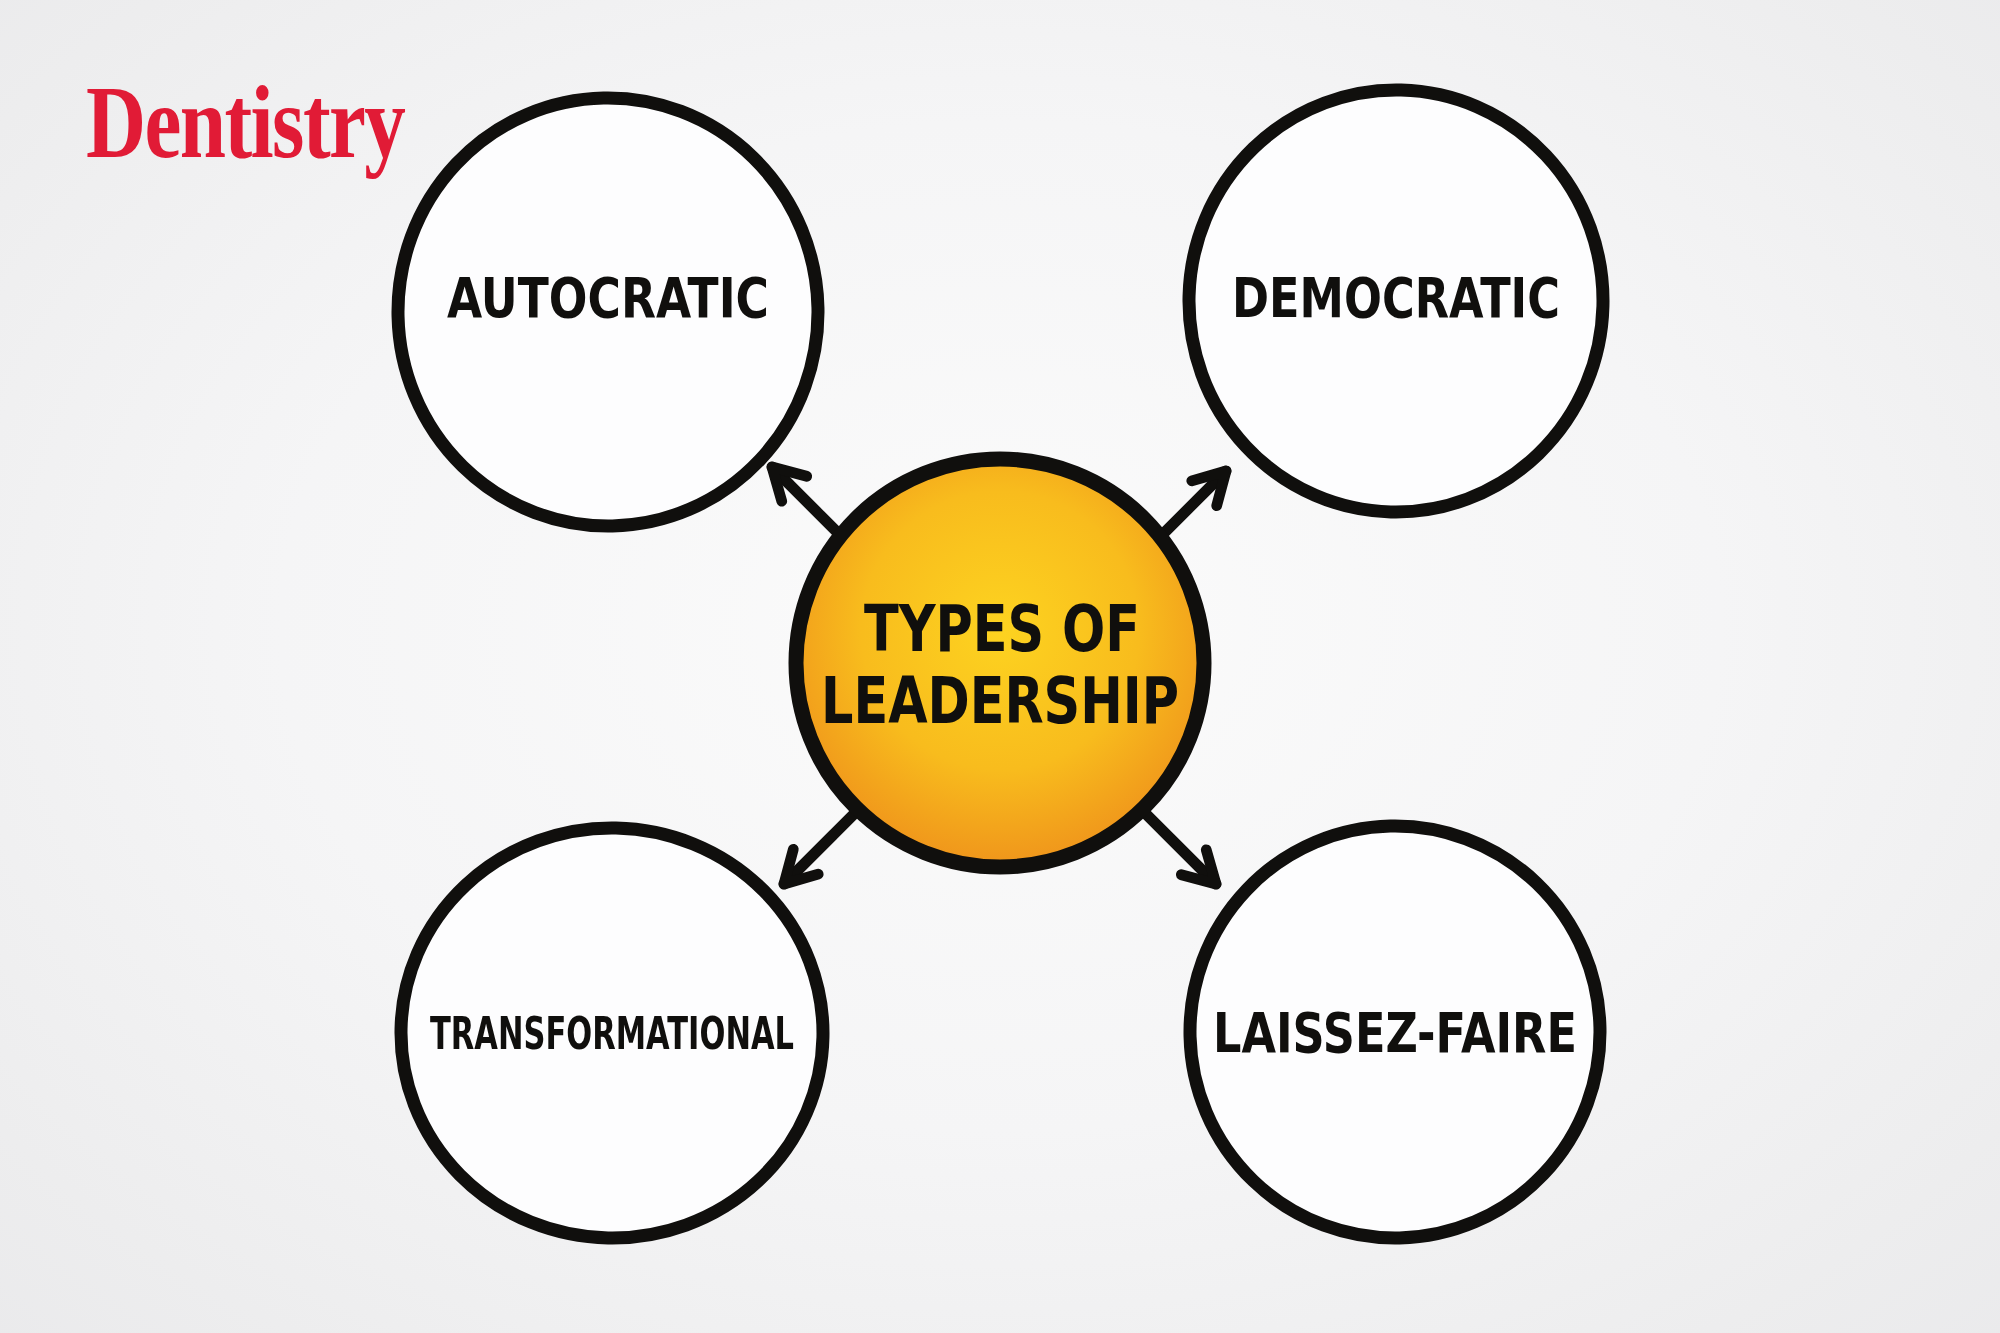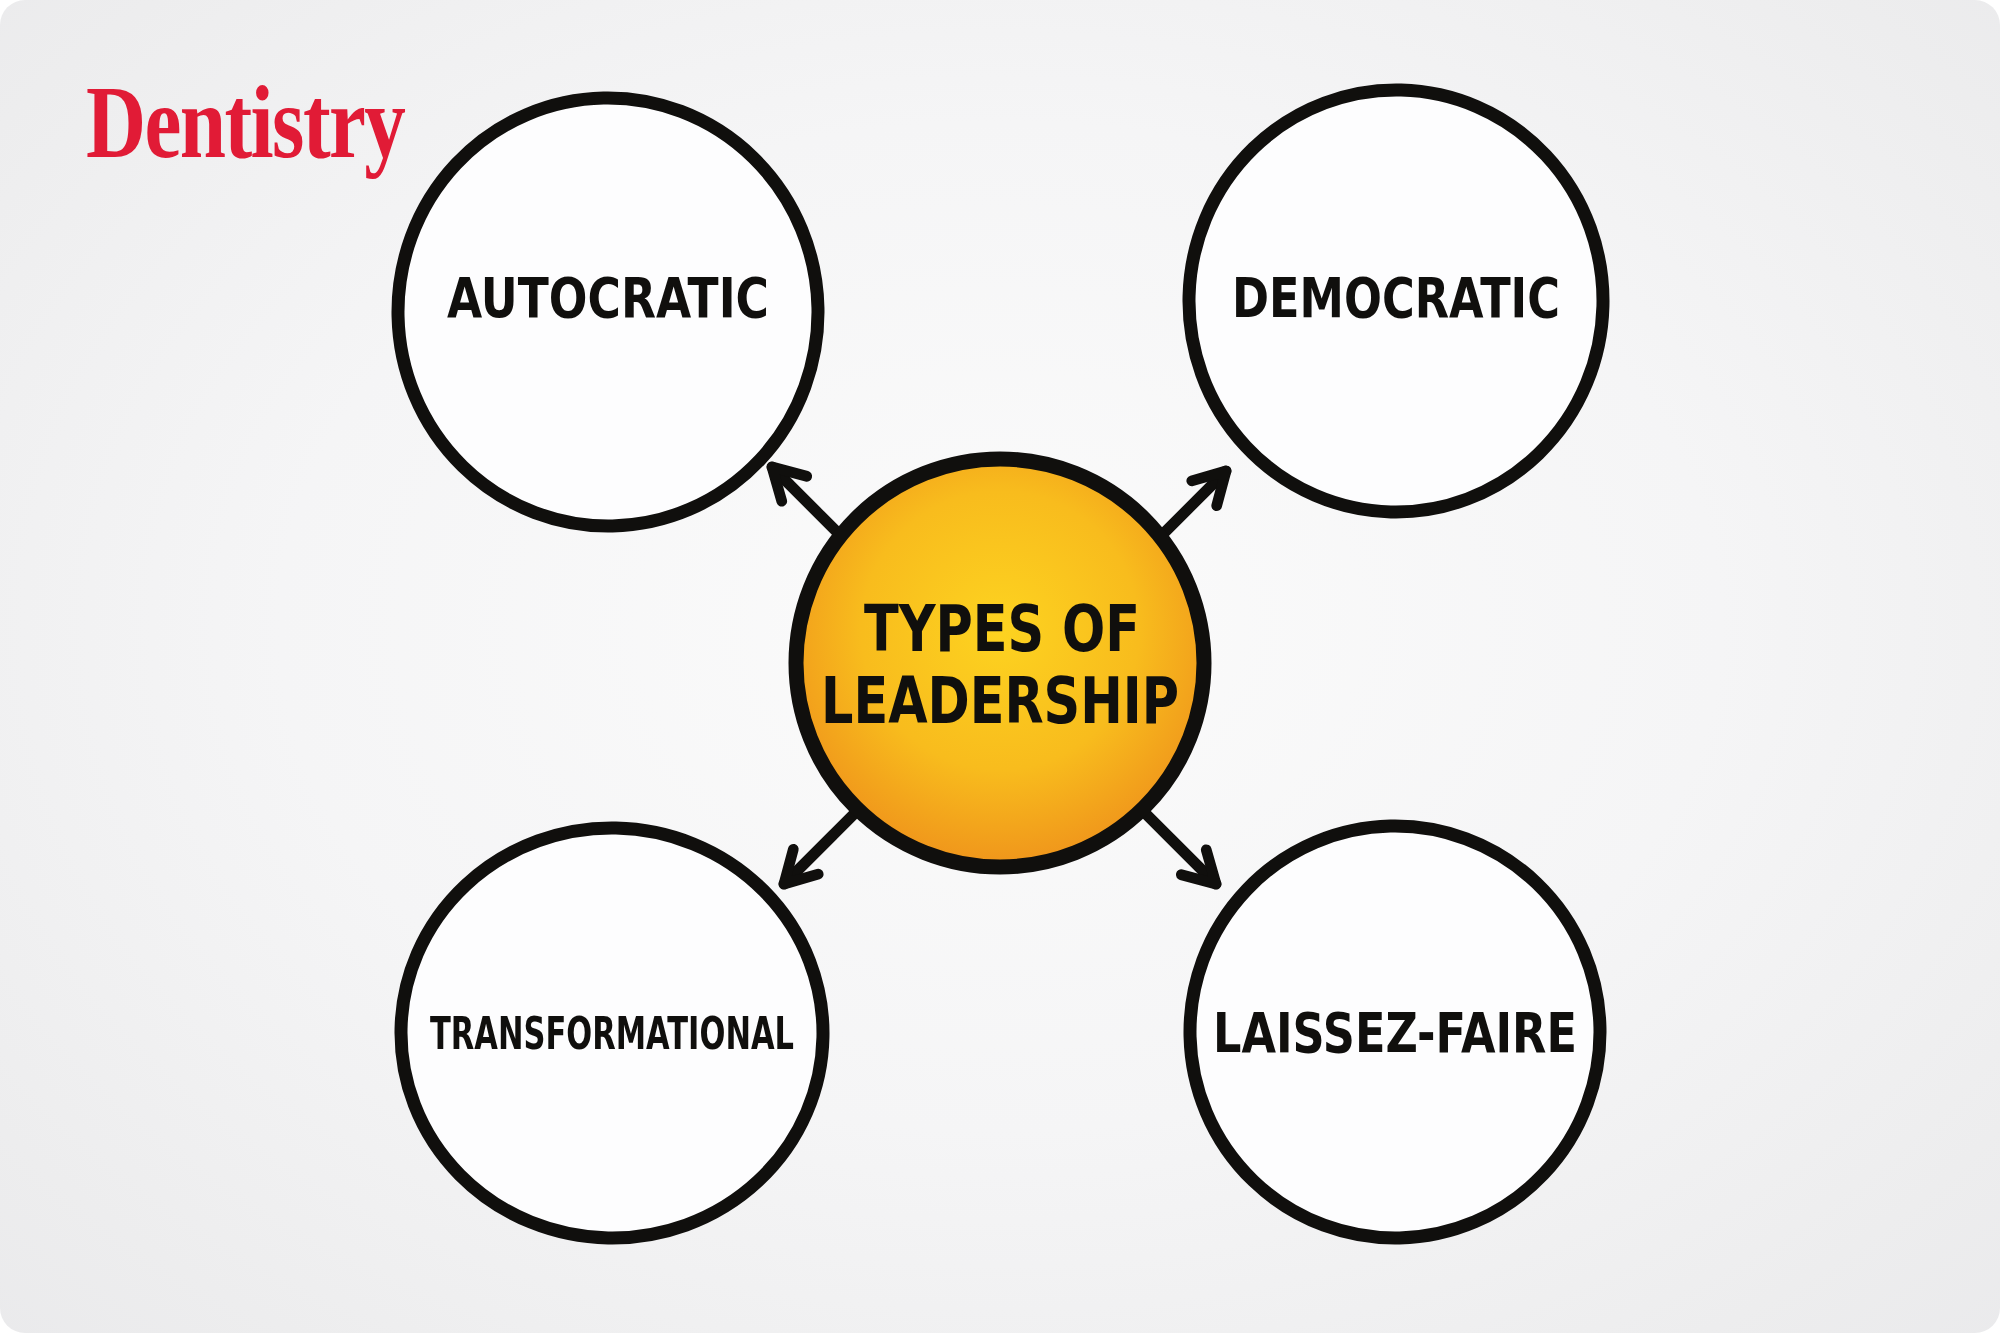--- a/index.html
+++ b/index.html
@@ -6,21 +6,20 @@
   body { width: 2000px; height: 1333px; overflow: hidden; }
 
   .stage {
     position: relative;
     width: 2000px;
     height: 1333px;
     overflow: hidden;
     background:
       radial-gradient(ellipse 1500px 1050px at 50% 47%,
         #fbfbfb 0%, #f5f5f6 48%, #ededee 82%, #e9e9eb 100%);
-    border-radius: 25px;
   }
 
   .logo {
     position: absolute;
     left: 86px;
     top: 70px;
     font-family: "Liberation Serif", serif;
     font-weight: bold;
     font-size: 104px;
     line-height: 1;

